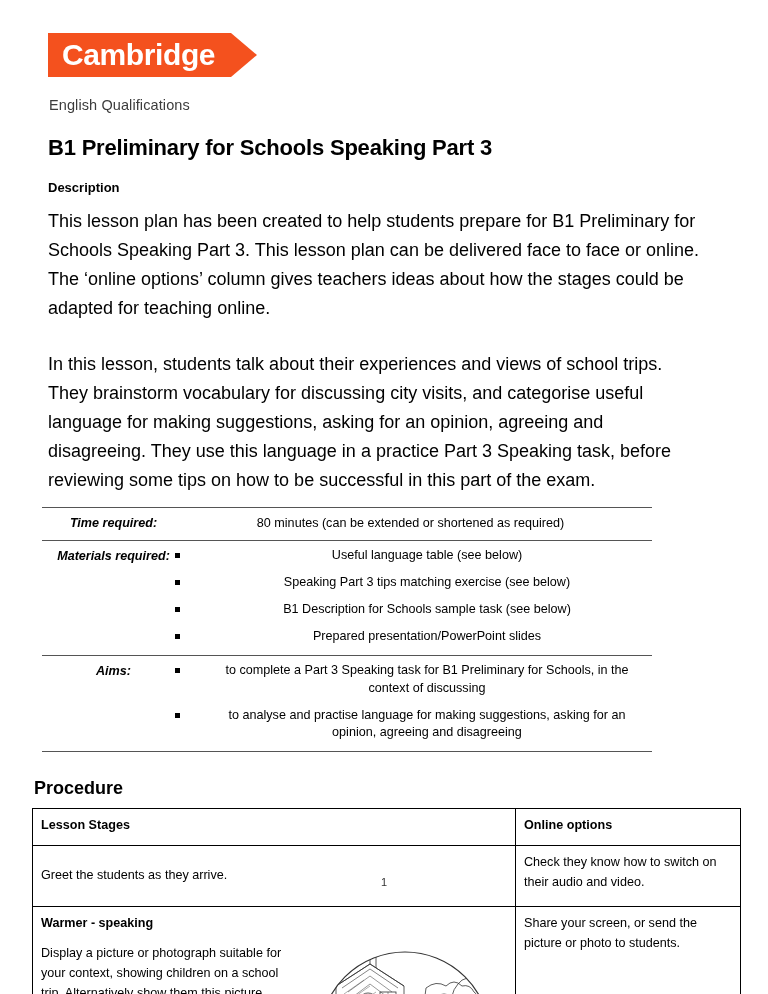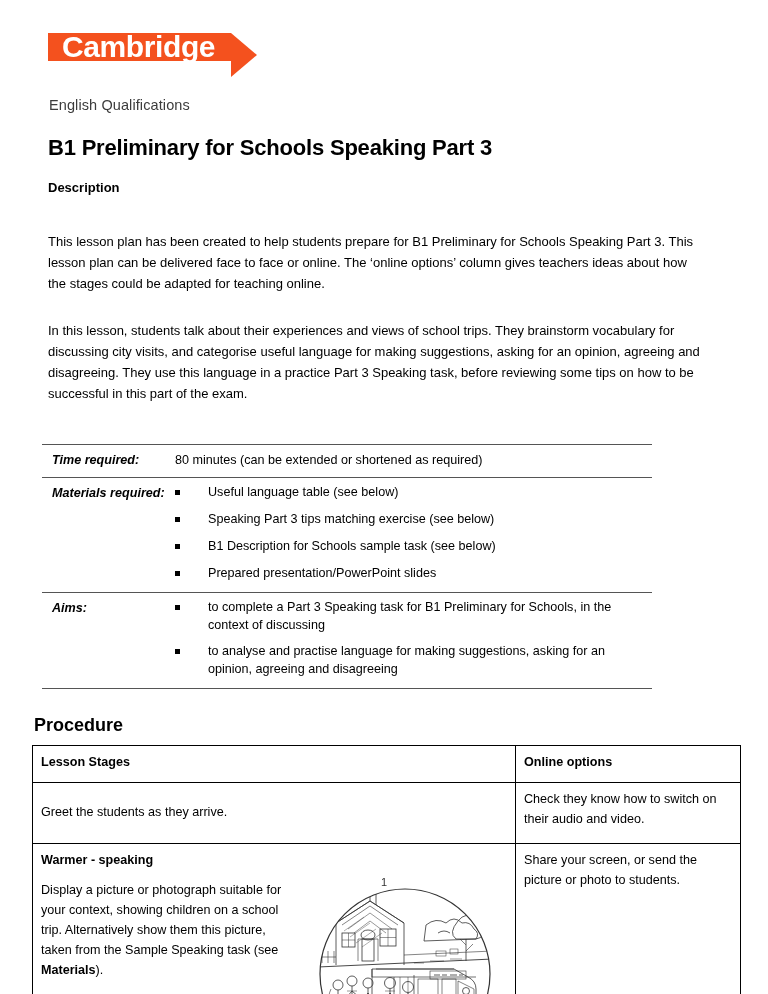--- a/index.html
+++ b/index.html
@@ -18,21 +18,21 @@
 
   
   .logo-block { padding-top: 33px; padding-left: 18px; }
   .logo-arrow {
     display: inline-block;
     position: relative;
     height: 44px;
   }
   .logo-bar {
     background: #F4511E;
-    height: 28px;
+    height: 44px;
     padding: 0 16px 0 14px;
     display: flex;
     align-items: center;
     position: relative;
   }
   .logo-bar::after {
     content: "";
     position: absolute;
     right: -26px; top: 0;
     width: 0; height: 0;
@@ -61,34 +61,35 @@
     font-size: 22px;
     font-weight: bold;
     letter-spacing: -0.2px;
   }
   .section-label {
     margin: 19px 0 0 18px;
     font-size: 13px;
     font-weight: bold;
   }
   .para {
-    margin: 36px 0 0 18px;
+    margin: 12px 0 0 18px;
     width: 655px;
-    font-size: 13px;
+    font-size: 18px;
     line-height: 1.62;
     text-align: left;
   }
   .para.second { margin-top: 26px; }
 
   
   .details {
-    margin: 40px 0 0 12px;
+    margin: 12px 0 0 12px;
     width: 610px;
     border-collapse: collapse;
     font-size: 12.6px;
+    text-align: center;
   }
   .details td {
     vertical-align: top;
     padding: 6px 0 7px 0;
   }
   .details tr { border-bottom: 1.3px solid #555; }
   .details tr.first { border-top: 1.3px solid #555; }
   .details .lbl {
     width: 133px;
     font-weight: bold;

